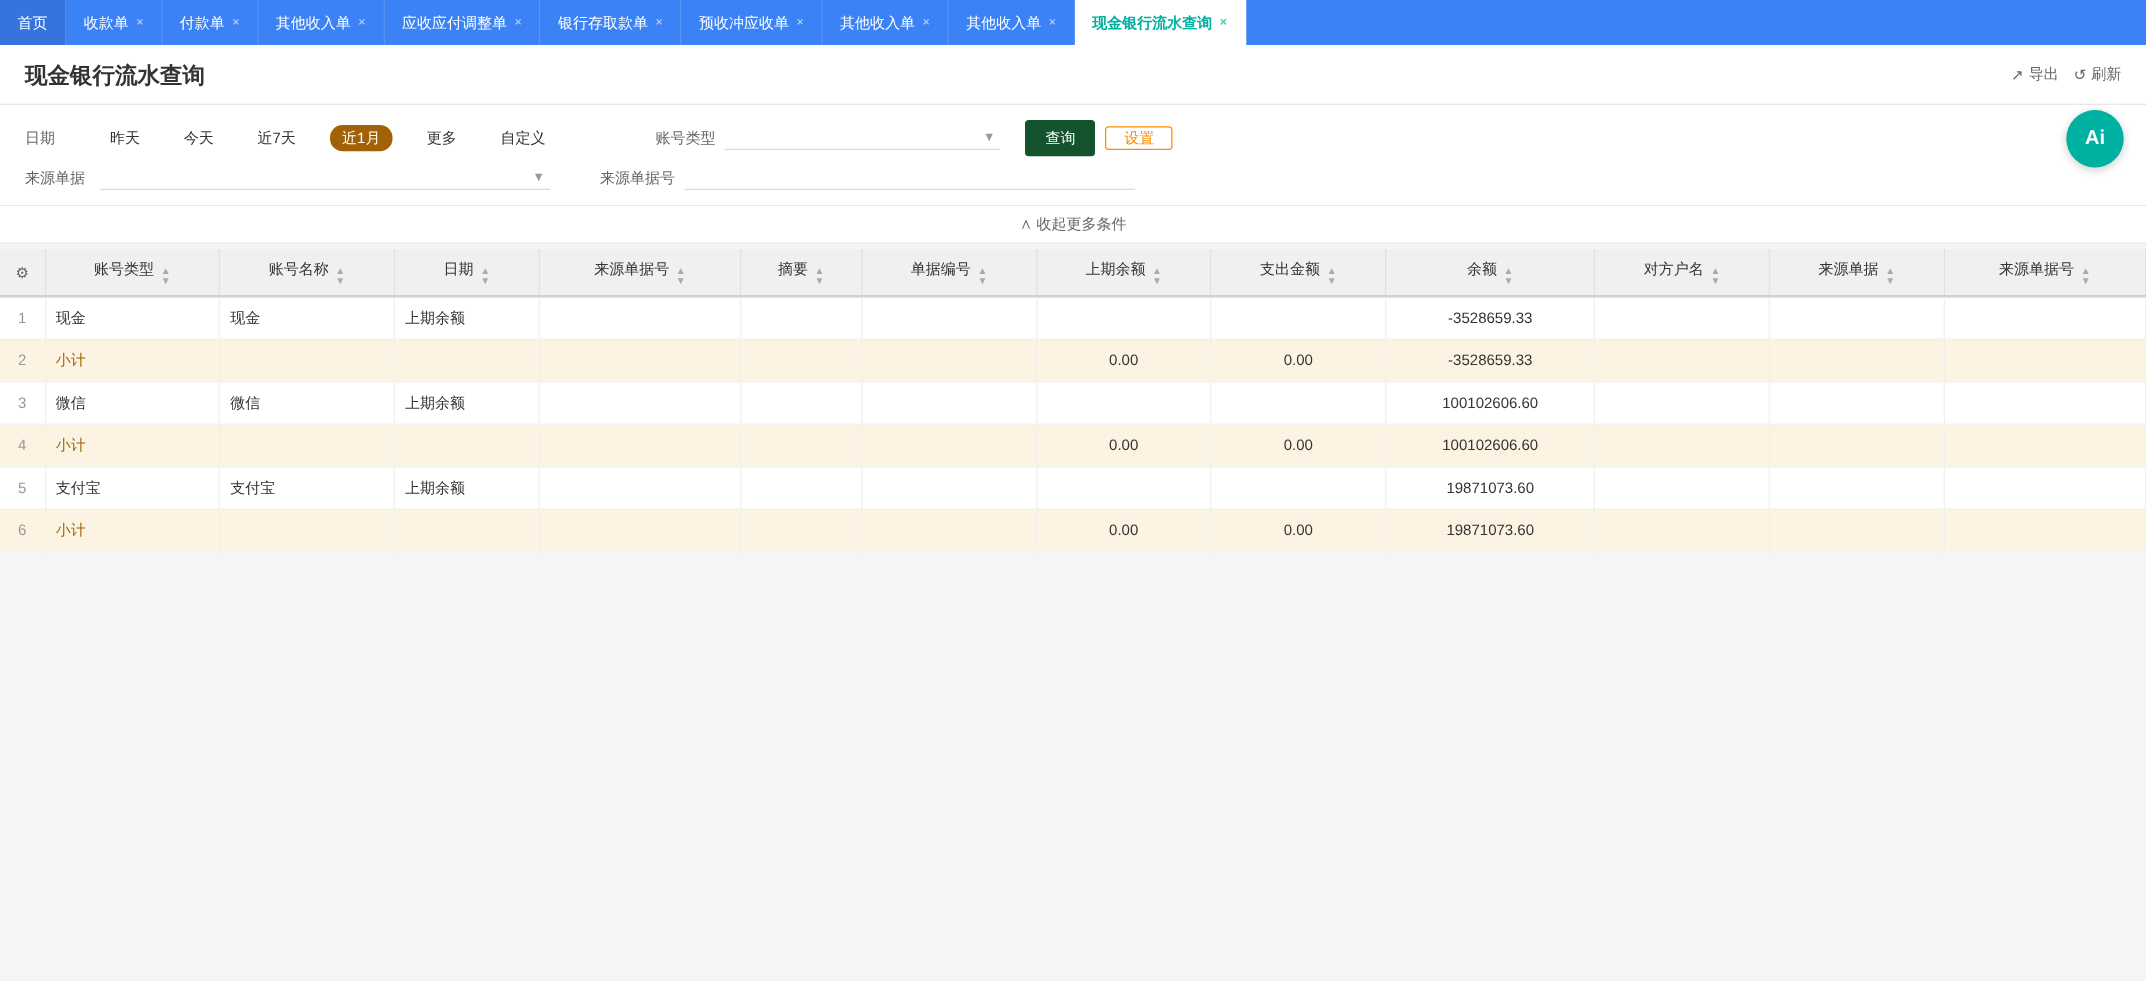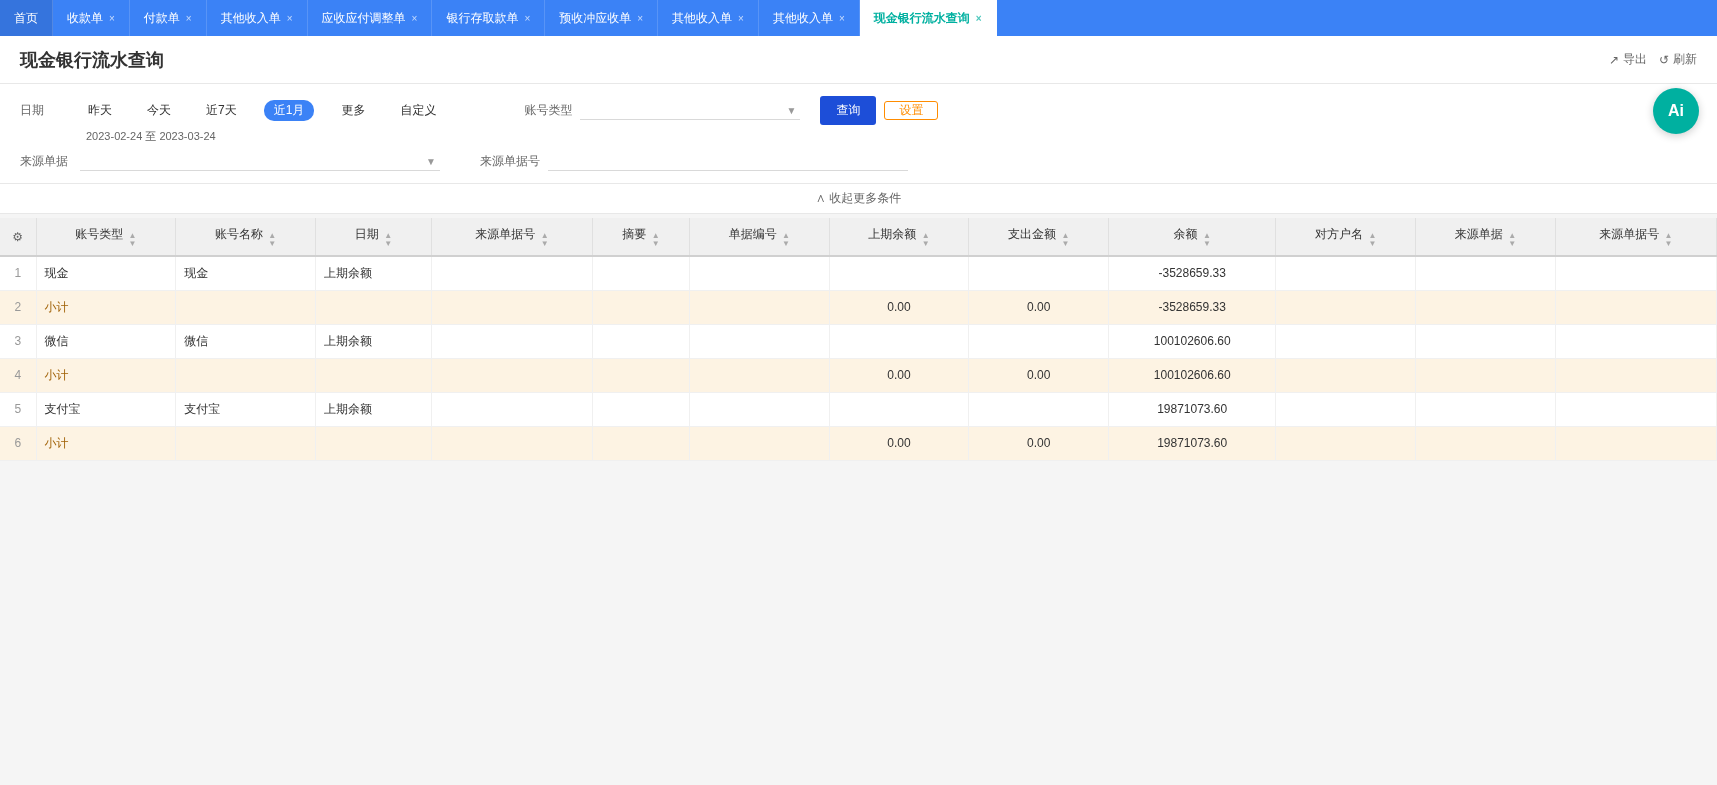--- a/index.html
+++ b/index.html
@@ -81,21 +81,21 @@
       gap: 19px;
     }
     .date-opt {
       padding: 2px 8px;
       cursor: pointer;
       color: #333;
       font-size: 12px;
       border-radius: 2px;
     }
     .date-opt.active {
-      background: #3b82f6;
+      background: #a16207;
       color: #fff;
       border-radius: 10px;
       padding: 2px 10px;
     }
     .date-range {
       margin-left: 6px;
       color: #666;
       font-size: 11px;
     }
     .filter-field {
@@ -145,21 +145,21 @@
       align-items: center;
       border-bottom: 1px solid #d9d9d9;
       min-width: 300px;
     }
     .account-dots {
       color: #ff8c00;
       margin-right: 4px;
       cursor: pointer;
     }
     .query-btn {
-      background: #1d4ed8;
+      background: #14532d;
       color: #fff;
       border: none;
       padding: 6px 16px;
       border-radius: 3px;
       cursor: pointer;
       font-size: 12px;
       margin-left: 20px;
     }
     .settings-btn {
       background: #fff;
@@ -375,23 +375,20 @@
           <option value="wechat">微信</option>
           <option value="alipay">支付宝</option>
         </select>
         <span class="chevron">▼</span>
       </div>
     </div>
     <button class="query-btn">查询</button>
     <button class="settings-btn">设置</button>
   </div>
 
-  <div style="padding-left:60px; margin-top:-4px; margin-bottom:6px;">
-    <span class="date-range">2023-02-24 至 2023-03-24</span>
-  </div>
 
   <div class="filter-row2">
     <span class="filter-label">来源单据</span>
     <div class="source-select-wrapper">
       <select style="border:none;padding:2px 24px 2px 4px;font-size:12px;background:transparent;outline:none;cursor:pointer;min-width:340px;appearance:none;">
         <option value=""></option>
       </select>
       <span class="chevron" style="position:absolute;right:4px;color:#999;font-size:10px;">▼</span>
     </div>
     <div class="source-voucher-field">

